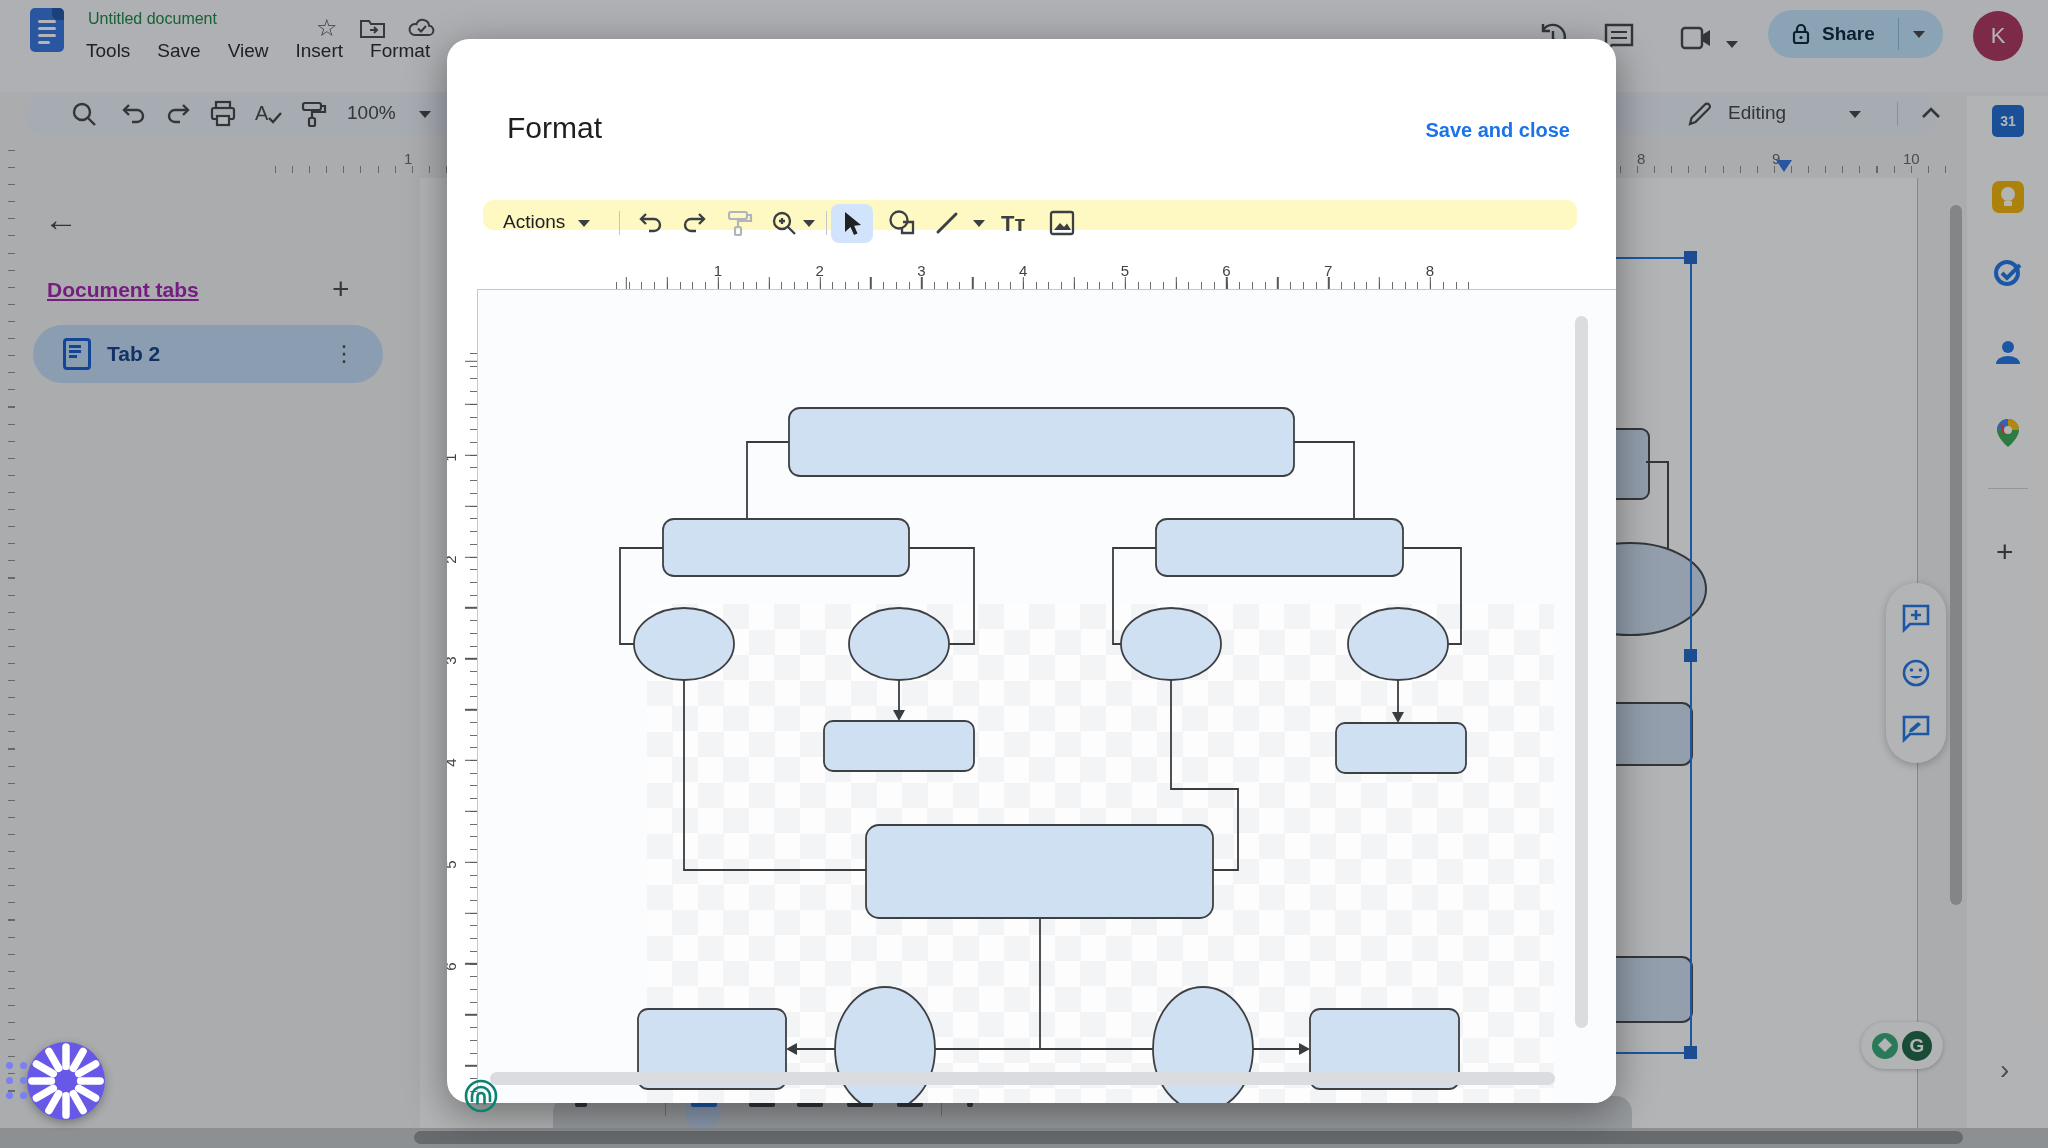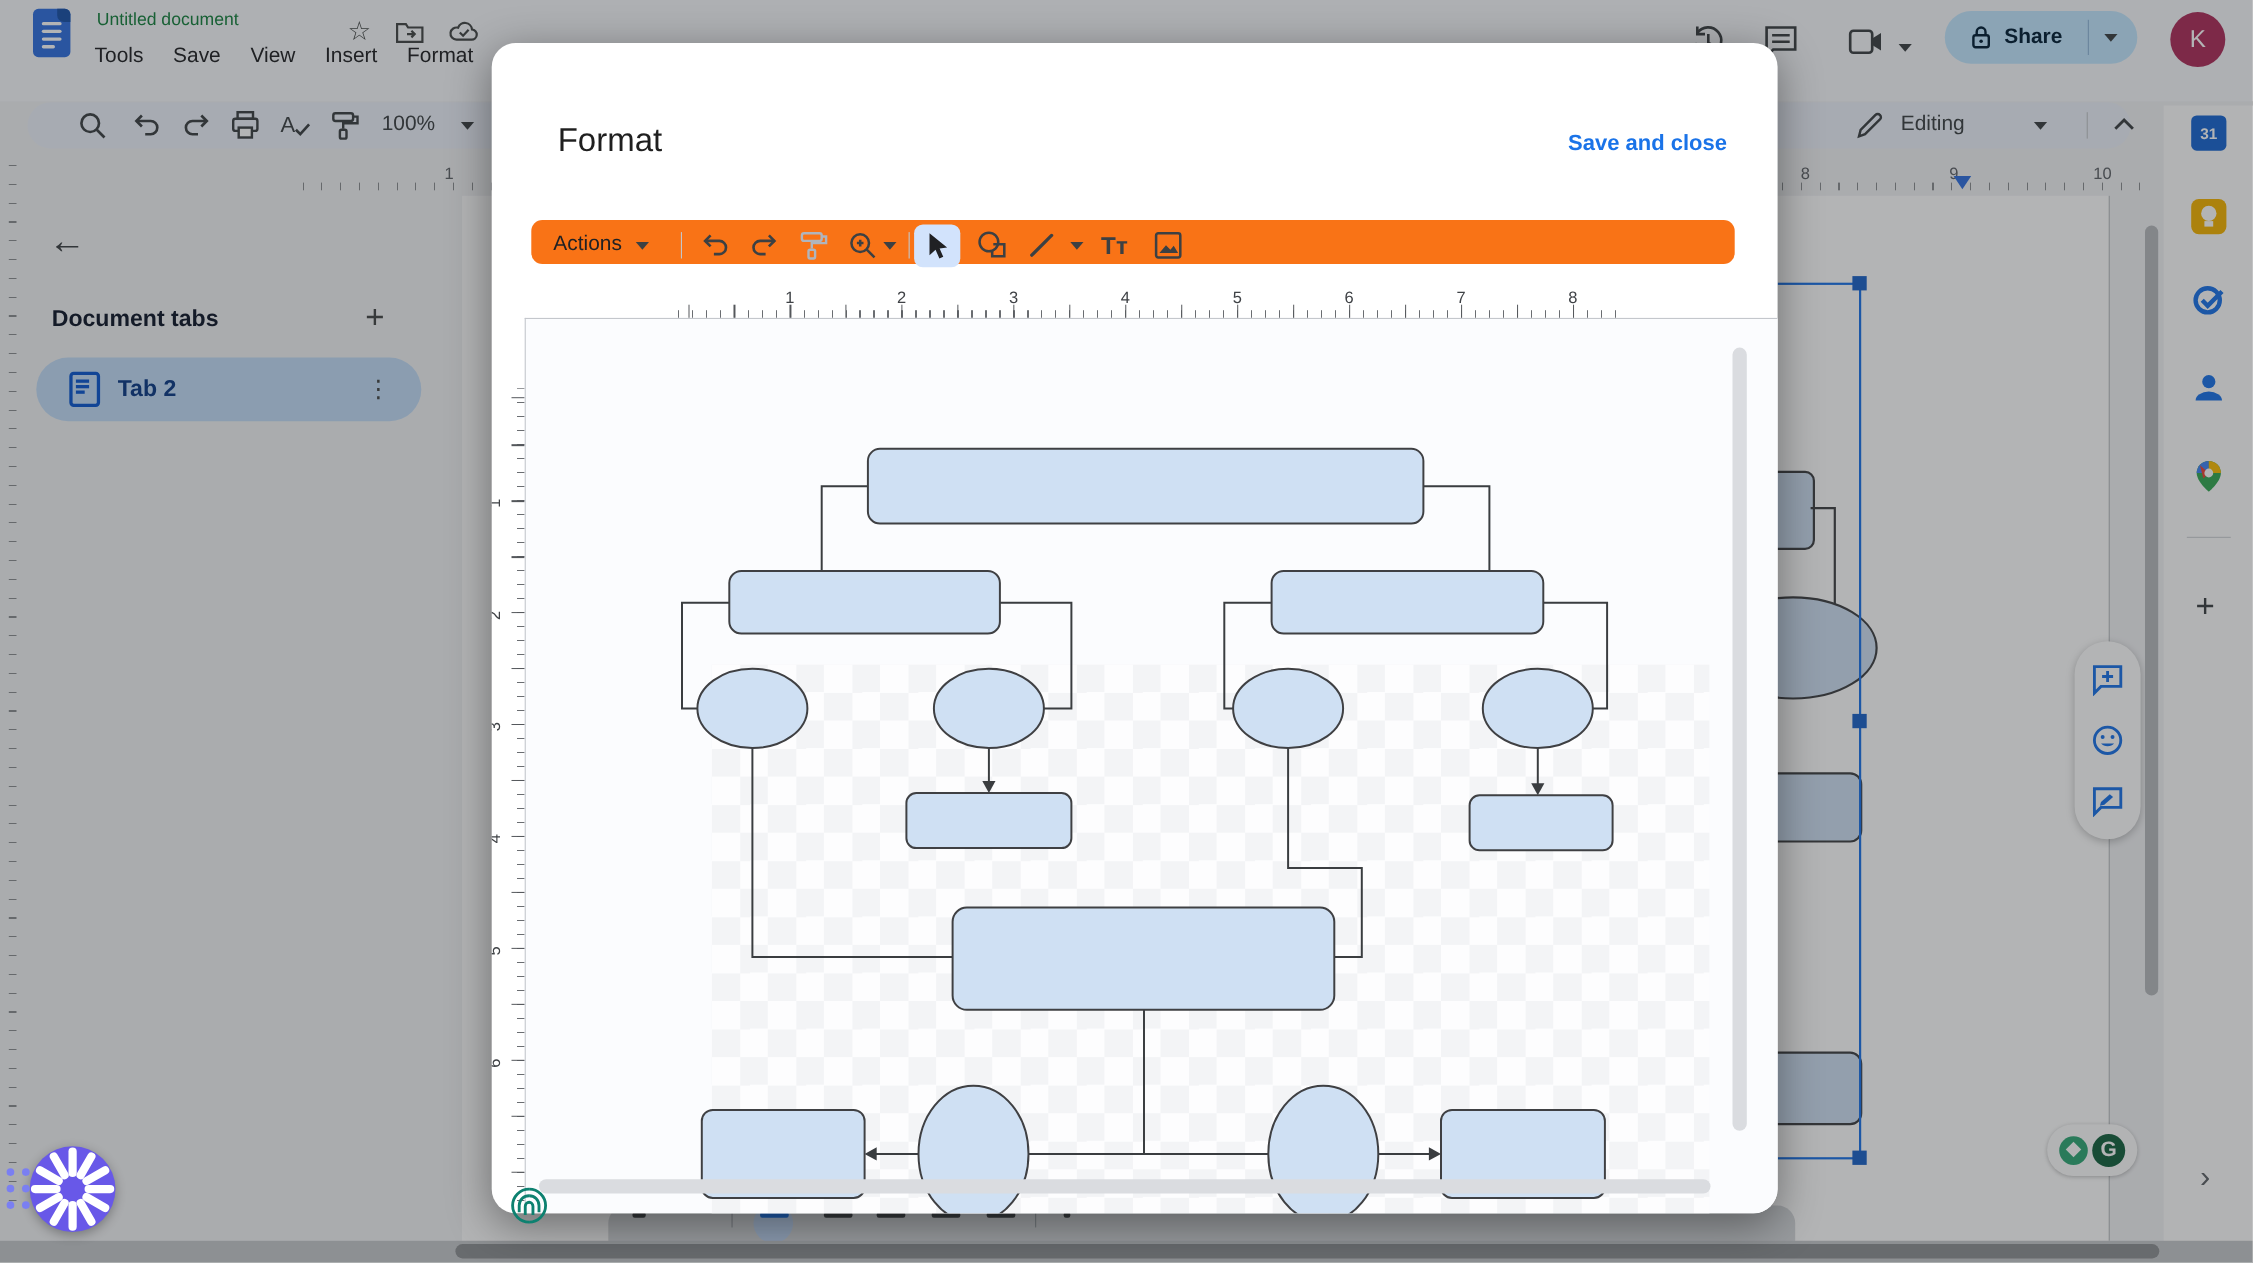--- a/index.html
+++ b/index.html
@@ -25,21 +25,21 @@
   #quickbar{left:25px;top:93px;width:1912px;height:42px;background:#edf2fa;border-radius:21px;}
   .qb-ic{position:absolute;top:7px;width:30px;height:28px;}
   .qb-txt{position:absolute;top:9px;font-size:19px;color:#3c4043;}
   .vdiv{position:absolute;top:9px;width:1px;height:24px;background:#c3c6ca;}
   
   .hruler-ticks{height:7px;background:repeating-linear-gradient(90deg,#8a8d91 0 1px,transparent 1px 17.1px);}
   .vruler-ticks{width:7px;background:repeating-linear-gradient(180deg,#8a8d91 0 1px,transparent 1px 17.1px);}
   .ruler-num{position:absolute;font-size:15px;color:#5f6368;}
   .indent-marker{left:1776px;top:160px;width:0;height:0;border-left:8px solid transparent;border-right:8px solid transparent;border-top:12px solid #2f6fe0;}
   
-  .sb-title{left:47px;top:278px;font-size:21px;font-weight:bold;color:#0f172a;}
+  .sb-title{left:47px;top:278px;font-size:21px;font-weight:bold;color:#a21caf;text-decoration:underline;}
   .sb-plus{left:332px;top:272px;font-size:30px;color:#444746;font-weight:300;}
   .tab-pill{left:33px;top:325px;width:350px;height:58px;background:#c2ddf8;border-radius:29px;display:flex;align-items:center;}
   .tab-doc-ic{margin-left:30px;width:22px;height:26px;border:3px solid #0b57d0;border-radius:4px;position:relative;}
   .tab-doc-ic i{position:absolute;left:3px;width:12px;height:2.6px;background:#0b57d0;}
   .tab-label{margin-left:16px;font-size:21px;font-weight:bold;color:#0b3a86;}
   .tab-kebab{position:absolute;right:28px;font-size:22px;color:#444746;}
   .sb-hint{left:33px;top:398px;width:330px;font-size:19px;line-height:1.35;font-style:italic;color:#5f6368;}
   
   .bm-shape{position:absolute;background:#cfe0f3;border:2px solid #3f4043;}
   .sel-line{position:absolute;background:#1a73e8;}
@@ -69,21 +69,21 @@
   .bm-dash{position:absolute;top:6px;height:5px;background:#3c4043;border-radius:2px;}
   .bot-track{left:0;top:1128px;width:2048px;height:20px;background:#c6c8cb;}
   .bot-thumb{left:414px;top:1131px;width:1549px;height:13px;background:#8e9093;border-radius:7px;}
   
   #overlay{left:0;top:0;width:2048px;height:1148px;background:rgba(33,34,38,0.34);z-index:50;}
   
   #modal{left:447px;top:39px;width:1169px;height:1064px;background:#fff;border-radius:22px;z-index:60;
          box-shadow:0 10px 40px rgba(0,0,0,.4);overflow:hidden;}
   .modal-title{left:60px;top:72px;font-size:30px;color:#1f1f1f;}
   .modal-save{right:46px;top:80px;font-size:20px;font-weight:bold;color:#1a73e8;}
-  .dtoolbar{left:36px;top:161px;width:1094px;height:40px;background:#f97316;border-radius:10px;}
+  .dtoolbar{left:36px;top:161px;width:1094px;height:30px;background:#fef9c3;border-radius:10px;}
   .dt-ic{position:absolute;top:9px;width:30px;height:28px;}
   .dt-txt{position:absolute;top:11px;font-size:19px;color:#202124;}
   .caret{display:inline-block;width:0;height:0;border-left:6px solid transparent;border-right:6px solid transparent;border-top:7px solid #3c4043;}
   .sel-tool{left:348px;top:4px;width:42px;height:39px;background:#d2e3fc;border-radius:8px;}
   
   .mpage{left:30px;top:250px;width:1139px;height:814px;background:#fbfcfe;border-top:1px solid #c4c7cc;border-left:1px solid #c4c7cc;}
   .checker{left:169px;top:314px;width:907px;height:762px;
     background:conic-gradient(#f3f4f6 0 25%,#fdfdfe 0 50%,#f3f4f6 0 75%,#fdfdfe 0);background-size:51px 51px;}
   .mh-minor{left:169px;top:243px;width:855px;height:7px;background:repeating-linear-gradient(90deg,#6a6d71 0 1px,transparent 1px 12.72px);}
   .mh-major{left:169px;top:238px;width:855px;height:12px;background:repeating-linear-gradient(90deg,#54575b 0 1.4px,transparent 1.4px 50.86px);background-position-x:50.8px;}

